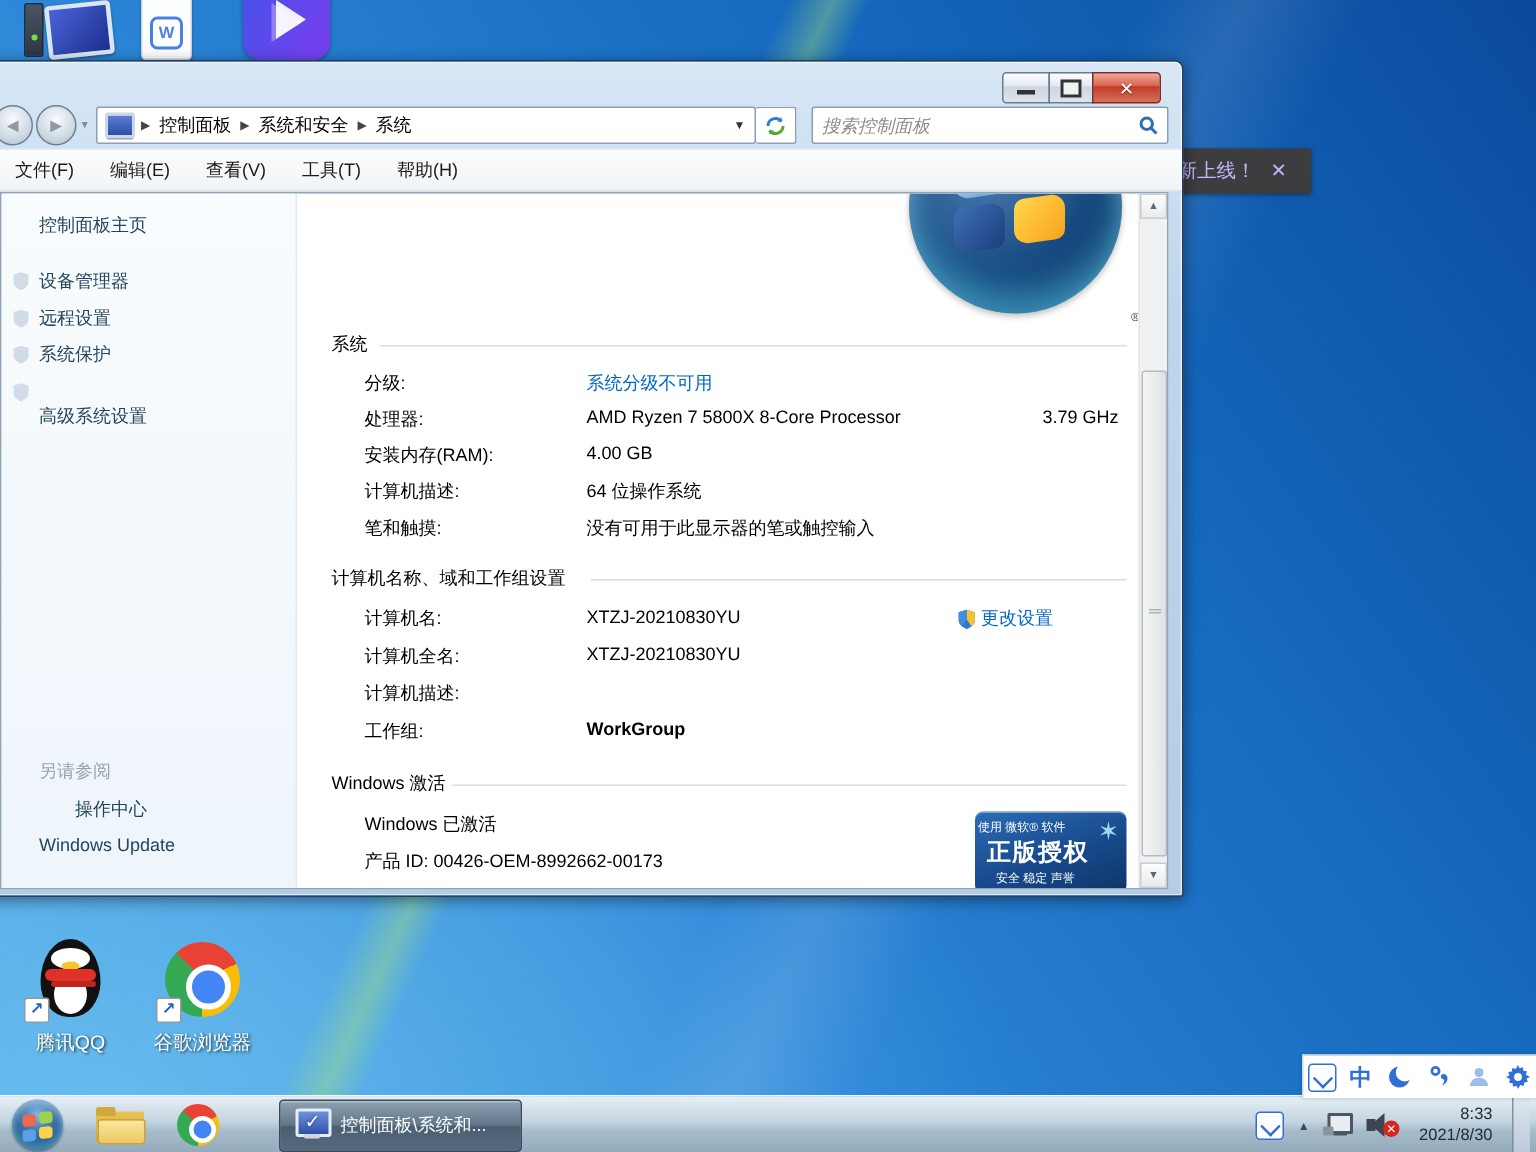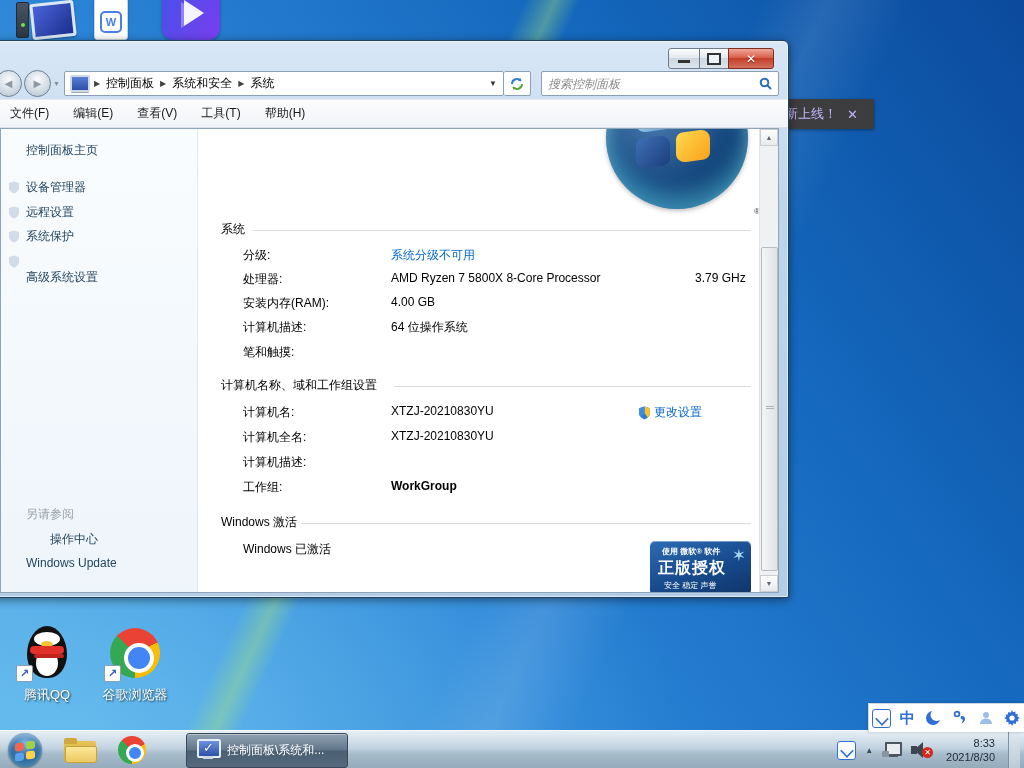--- a/index.html
+++ b/index.html
@@ -96,21 +96,21 @@
     background:radial-gradient(circle at 35% 30%,#4f7fb4,#16487f 55%,#0d3a6c 75%,#2c7ba4 100%);
     box-shadow:inset 0 -14px 22px rgba(90,200,230,.55), inset 0 8px 14px rgba(255,255,255,.25), 0 2px 4px rgba(0,0,0,.25);}
   .pane{position:absolute;width:34px;height:30px;border-radius:6px 10px 6px 10px;transform:skewY(-8deg);}
   .p1{left:30px;top:34px;background:linear-gradient(135deg,#bfe0f2,#5a9bd4);}
   .p3{left:30px;top:70px;background:linear-gradient(135deg,#3e6fb4,#1c3f7e);}
   .p4{left:70px;top:64px;background:linear-gradient(135deg,#ffd84d,#f9a21b);}
   .orb-r{position:absolute;left:556px;top:78px;font-size:8px;color:#444;}
   
   #badge{position:absolute;left:452px;top:412px;width:101px;height:54px;border-radius:5px;color:#fff;
     background:linear-gradient(160deg,#2c6cb5,#174a8c 55%,#0f3568);box-shadow:inset 0 1px 0 rgba(255,255,255,.4);padding-top:5px;box-sizing:border-box;text-align:left;}
-  #badge .b1{font-size:8px;margin-left:12px;font-weight:bold;}
+  #badge .b1{font-size:8px;margin-left:2px;}
   #badge .b2{font-size:16px;font-weight:bold;margin:1px 0 0 8px;letter-spacing:1px;}
   #badge .b3{font-size:8px;margin:1px 0 0 14px;}
   #badge .star{position:absolute;right:5px;top:4px;font-size:17px;color:#9fd8f2;}
 
   
   #scroll{flex:0 0 18px;background:#f0f1f3;border-left:1px solid #e2e4e6;position:relative;}
   .sc-btn{position:absolute;left:0;width:18px;height:17px;background:linear-gradient(#fdfdfd,#e8eaec);border:1px solid #c9ccd0;box-sizing:border-box;color:#5b6670;font-size:7px;text-align:center;line-height:15px;cursor:pointer;}
   #sc-thumb{position:absolute;left:1px;top:118px;width:15px;height:322px;background:linear-gradient(90deg,#f4f5f6,#dfe2e5);border:1px solid #b8bcc1;border-radius:2px;cursor:grab;}
   .sc-grip{margin:158px auto 0;width:8px;border-top:1px solid #aeb3b8;border-bottom:1px solid #aeb3b8;height:3px;box-sizing:border-box;}
 
@@ -299,20 +299,21 @@
         <div class="row-label" style="top:118px;">分级:</div>
         <a class="row-value link" style="top:118px;">系统分级不可用</a>
         <div class="row-label" style="top:142px;">处理器:</div>
         <div class="row-value" style="top:142px;">AMD Ryzen 7 5800X 8-Core Processor</div>
         <div class="row-extra" style="top:142px;margin-left:13px;">3.79 GHz</div>
         <div class="row-label" style="top:166px;">安装内存(RAM):</div>
         <div class="row-value" style="top:166px;">4.00 GB</div>
         <div class="row-label" style="top:190px;">计算机描述:</div>
         <div class="row-value" style="top:190px;">64 位操作系统</div>
         <div class="row-label" style="top:215px;">笔和触摸:</div>
+        <div class="row-value" style="top:215px;">没有可用于此显示器的笔或触控输入</div>
 
         <div class="sec-title" style="top:248px;">计算机名称、域和工作组设置</div>
         <div class="sec-rule" style="left:196px;top:257px;width:357px;"></div>
         <div class="row-label" style="top:275px;">计算机名:</div>
         <div class="row-value" style="top:275px;">XTZJ-20210830YU</div>
         <div class="chg" style="top:275px;">
           <svg width="13" height="14" viewBox="0 0 12 13">
             <path d="M1 2l5-1.5L11 2v5c0 3-3 4.6-5 5.5C4 11.6 1 10 1 7z" fill="#2b7bd4"></path>
             <path d="M6 .5L11 2v5c0 1.6-.9 2.8-2 3.7L6 6.5z" fill="#f4c430"></path>
             <path d="M1 2l5-1.5v6L3.2 10C2 9 1 8 1 7z" fill="#3f8ce0"></path>
@@ -322,20 +323,21 @@
         <div class="row-label" style="top:300px;">计算机全名:</div>
         <div class="row-value" style="top:300px;">XTZJ-20210830YU</div>
         <div class="row-label" style="top:325px;">计算机描述:</div>
         <div class="row-value" style="top:325px;"></div>
         <div class="row-label" style="top:350px;">工作组:</div>
         <div class="row-value" style="top:350px;font-weight:bold;">WorkGroup</div>
 
         <div class="sec-title" style="top:385px;">Windows 激活</div>
         <div class="sec-rule" style="left:103px;top:394px;width:450px;"></div>
         <div class="row-label" style="top:412px;">Windows 已激活</div>
+        <div class="row-label" style="top:437px;">产品 ID: 00426-OEM-8992662-00173</div>
 
         <div id="badge">
           <div class="b1">使用 微软® 软件</div>
           <div class="b2">正版授权</div>
           <div class="b3">安全 稳定 声誉</div>
           <div class="star">✶</div>
         </div>
       </div>
 
       <div id="scroll">

